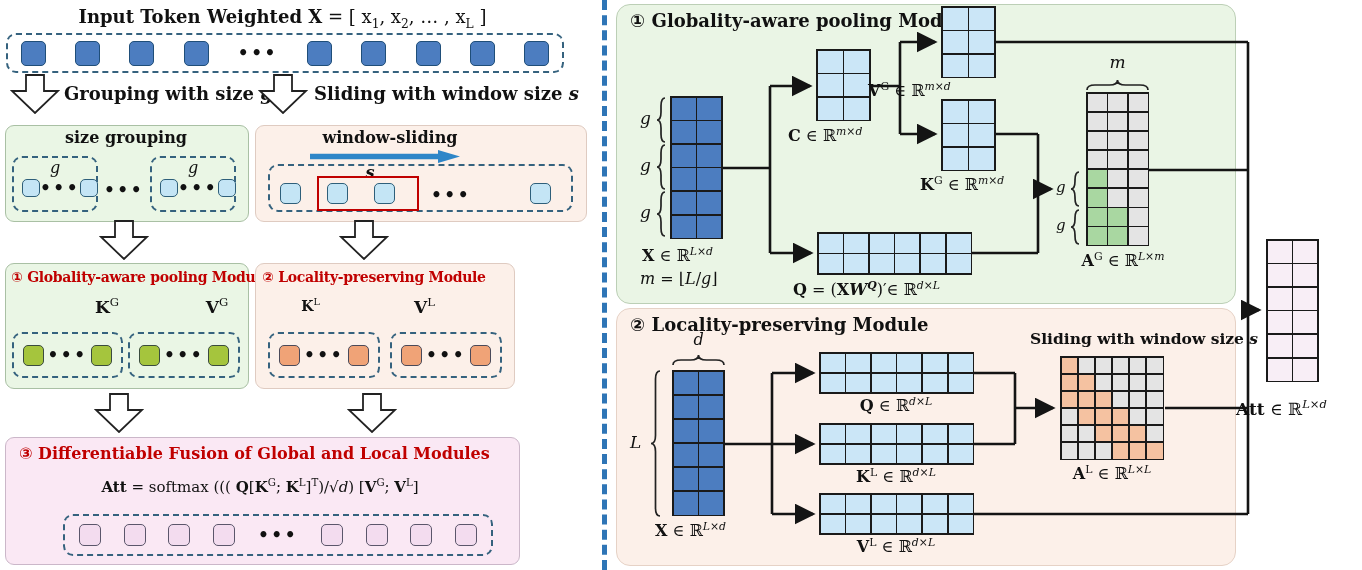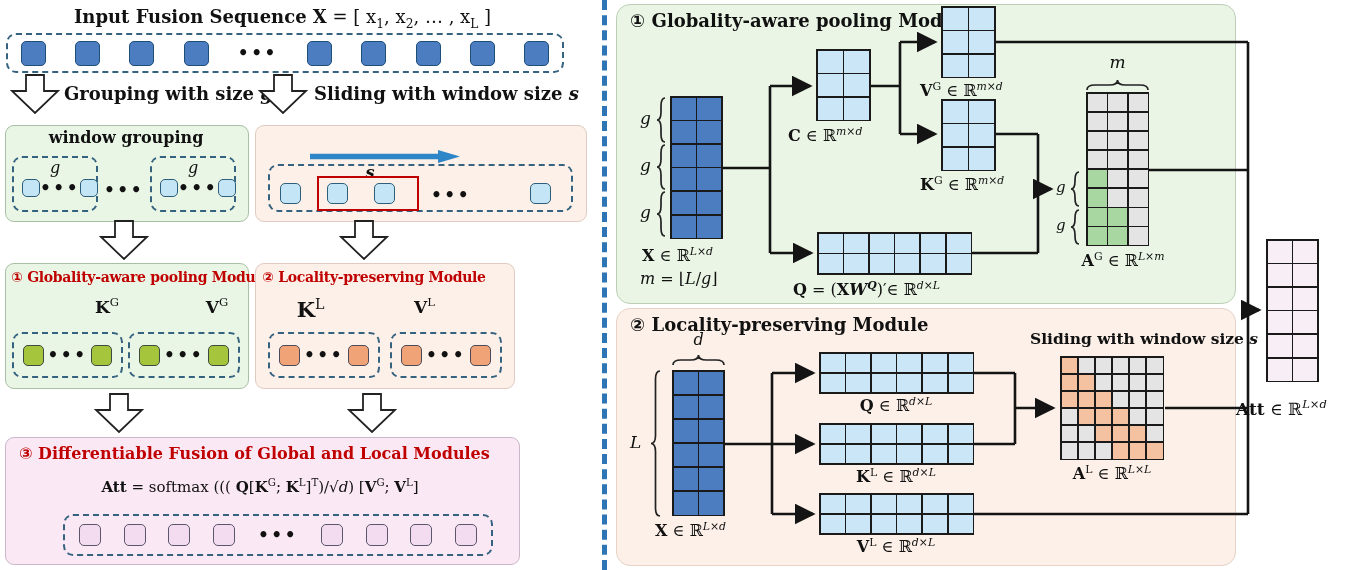--- a/index.html
+++ b/index.html
@@ -31,21 +31,21 @@
         letter-spacing:2.5px;line-height:1;color:#111;}
   .matrix{position:absolute;background:#1a1a1a;padding:1.6px;gap:1.6px;}
   .brace{position:absolute;}
   .redrect{position:absolute;border:2.5px solid #C00000;box-sizing:border-box;background:transparent;}
 </style>
 </head>
 <body>
 
 <div class="canvas">
 
-  <div class="lbl ctr" style="left:10px;top:6px;width:545px;font-size:18px;"><b>Input Fusion Sequence X</b> = [ x<sub>1</sub>, x<sub>2</sub>, … , x<sub>L</sub> ]</div>
+  <div class="lbl ctr" style="left:10px;top:6px;width:545px;font-size:18px;"><b>Input Token Weighted X</b> = [ x<sub>1</sub>, x<sub>2</sub>, … , x<sub>L</sub> ]</div>
 
   <div class="dashedbox" style="left:6px;top:33px;width:558px;height:40px;">
     <div class="tokrow" style="padding:0 13px;">
         <div class="token tok-blue" style="width: 25px; height: 25px;"></div>
         <div class="token tok-blue" style="width: 25px; height: 25px;"></div>
         <div class="token tok-blue" style="width: 25px; height: 25px;"></div>
         <div class="token tok-blue" style="width: 25px; height: 25px;"></div>
         <span class="dots">•••</span>
         <div class="token tok-blue" style="width: 25px; height: 25px;"></div>
         <div class="token tok-blue" style="width: 25px; height: 25px;"></div>
@@ -58,40 +58,41 @@
   <svg class="abs" style="left:10px;top:74px;" width="50" height="40" viewBox="0 0 50 40">
       <path d="M16,1 H34 V17 H48 L25,39 L2,17 H16 Z" fill="#ffffff" stroke="#222" stroke-width="1.8"></path>
     </svg>
   <div class="lbl bold" style="left:64px;top:83px;font-size:18px;">Grouping with size <i>g</i></div>
   <svg class="abs" style="left:258px;top:74px;" width="50" height="40" viewBox="0 0 50 40">
       <path d="M16,1 H34 V17 H48 L25,39 L2,17 H16 Z" fill="#ffffff" stroke="#222" stroke-width="1.8"></path>
     </svg>
   <div class="lbl bold" style="left:314px;top:83px;font-size:18px;">Sliding with window size <i>s</i></div>
 
   <div class="box g-box" style="left:5px;top:125px;width:242px;height:95px;"></div>
-  <div class="lbl bold ctr" style="left:5px;top:129px;width:242px;font-size:16px;">window grouping</div>
+  <div class="lbl bold ctr" style="left:5px;top:129px;width:242px;font-size:16px;">size grouping</div>
   <div class="dashedbox" style="left:12px;top:156px;width:86px;height:56px;">
     <div class="lbl ctr" style="left:0;top:1px;width:100%;font-size:16px;"><i>g</i></div>
     <div class="tokrow" style="padding:21px 8px 0 8px;height:auto;">
         <div class="token tok-lblue" style="width: 18px; height: 18px;"></div>
         <span class="dots">•••</span>
         <div class="token tok-lblue" style="width: 18px; height: 18px;"></div>
       </div>
   </div>
   <div class="dots abs" style="left:102px;top:182px;width:44px;text-align:center;">•••</div>
   <div class="dashedbox" style="left:150px;top:156px;width:86px;height:56px;">
     <div class="lbl ctr" style="left:0;top:1px;width:100%;font-size:16px;"><i>g</i></div>
     <div class="tokrow" style="padding:21px 8px 0 8px;height:auto;">
         <div class="token tok-lblue" style="width: 18px; height: 18px;"></div>
         <span class="dots">•••</span>
         <div class="token tok-lblue" style="width: 18px; height: 18px;"></div>
       </div>
   </div>
 
   <div class="box p-box" style="left:255px;top:125px;width:330px;height:95px;"></div>
+  <div class="lbl bold ctr" style="left:265px;top:129px;width:250px;font-size:16px;">window-sliding</div>
   <svg class="abs" style="left:310px;top:150px;" width="150" height="13" viewBox="0 0 150 13">
       <path d="M0,6.5 H131" stroke="#2E86C8" stroke-width="5.5"></path>
       <path d="M128,0 L150,6.5 L128,13 Z" fill="#2E86C8"></path>
     </svg>
   <div class="dashedbox" style="left:268px;top:164px;width:305px;height:48px;"></div>
   <div class="lbl ctr" style="left:348px;top:164px;width:44px;font-size:16px;"><b><i>s</i></b></div>
   <div class="token tok-lblue abs" style="left:280px;top:183px;width:21px;height:21px;"></div>
   <div class="token tok-lblue abs" style="left:327px;top:183px;width:21px;height:21px;"></div>
   <div class="token tok-lblue abs" style="left:374px;top:183px;width:21px;height:21px;"></div>
   <div class="redrect" style="left:317px;top:176px;width:102px;height:35px;"></div>
@@ -119,21 +120,21 @@
   <div class="dashedbox" style="left:128px;top:332px;width:112px;height:46px;">
     <div class="tokrow" style="padding:0 9px;">
         <div class="token tok-green" style="width: 21px; height: 21px;"></div>
         <span class="dots">•••</span>
         <div class="token tok-green" style="width: 21px; height: 21px;"></div>
       </div>
   </div>
 
   <div class="box p-box" style="left:255px;top:263px;width:258px;height:124px;"></div>
   <div class="lbl bold red" style="left:262px;top:269px;font-size:14px;letter-spacing:-0.3px;">② Locality-preserving Module</div>
-  <div class="lbl ctr" style="left:268px;top:296px;width:85px;font-size:21px;"><b>K</b><sup>L</sup></div>
+  <div class="lbl ctr" style="left:268px;top:296px;width:85px;font-size:14px;"><b>K</b><sup>L</sup></div>
   <div class="lbl ctr" style="left:382px;top:296px;width:85px;font-size:17px;"><b>V</b><sup>L</sup></div>
   <div class="dashedbox" style="left:268px;top:332px;width:112px;height:46px;">
     <div class="tokrow" style="padding:0 9px;">
         <div class="token tok-orange" style="width: 21px; height: 21px;"></div>
         <span class="dots">•••</span>
         <div class="token tok-orange" style="width: 21px; height: 21px;"></div>
       </div>
   </div>
   <div class="dashedbox" style="left:390px;top:332px;width:112px;height:46px;">
     <div class="tokrow" style="padding:0 9px;">
@@ -233,21 +234,21 @@
   <div class="lbl" style="left:788px;top:126px;font-size:16px;"><b>C</b> ∈ ℝ<sup><i>m</i>×<i>d</i></sup></div>
 
   <div class="matrix" style="left: 941px; top: 6px; display: grid; grid-template-columns: repeat(2, 25px); grid-auto-rows: 22px;">
       <div style="background: rgb(203, 230, 247);"></div>
       <div style="background: rgb(203, 230, 247);"></div>
       <div style="background: rgb(203, 230, 247);"></div>
       <div style="background: rgb(203, 230, 247);"></div>
       <div style="background: rgb(203, 230, 247);"></div>
       <div style="background: rgb(203, 230, 247);"></div>
     </div>
-  <div class="lbl" style="left:920px;top:81px;font-size:16px;"><b>V</b><sup>G</sup> ∈ ℝ<sup><i>m</i>×<i>d</i></sup></div>
+  <div class="lbl" style="left:868px;top:81px;font-size:16px;"><b>V</b><sup>G</sup> ∈ ℝ<sup><i>m</i>×<i>d</i></sup></div>
 
   <div class="matrix" style="left: 941px; top: 99px; display: grid; grid-template-columns: repeat(2, 25px); grid-auto-rows: 22px;">
       <div style="background: rgb(203, 230, 247);"></div>
       <div style="background: rgb(203, 230, 247);"></div>
       <div style="background: rgb(203, 230, 247);"></div>
       <div style="background: rgb(203, 230, 247);"></div>
       <div style="background: rgb(203, 230, 247);"></div>
       <div style="background: rgb(203, 230, 247);"></div>
     </div>
   <div class="lbl" style="left:920px;top:175px;font-size:16px;"><b>K</b><sup>G</sup> ∈ ℝ<sup><i>m</i>×<i>d</i></sup></div>

